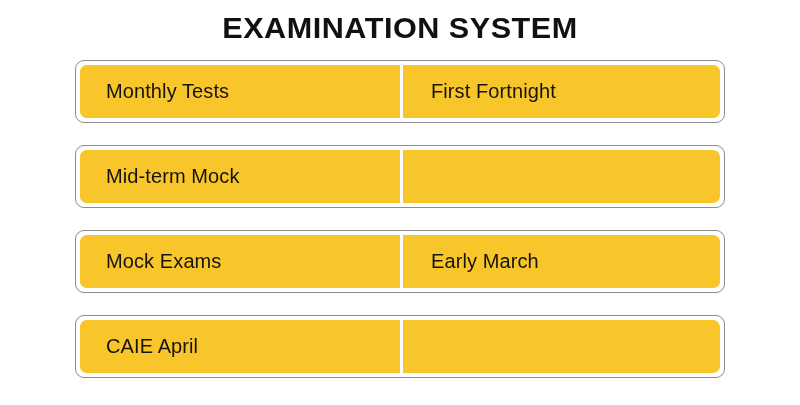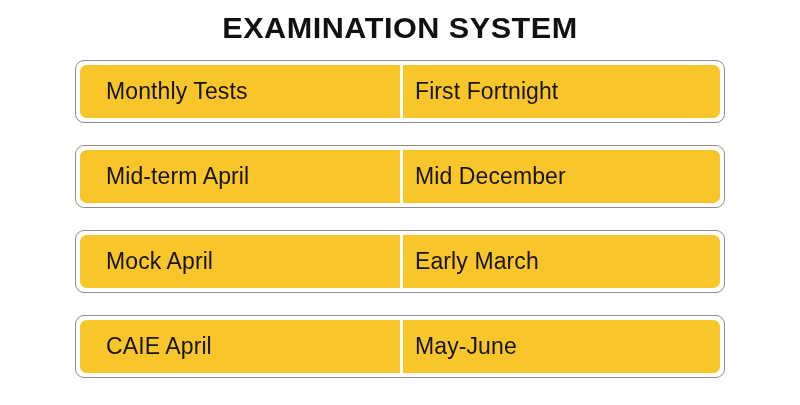--- a/index.html
+++ b/index.html
@@ -85,28 +85,28 @@
 
   .cell-divider {
     width: 3px;
     background: #ffffff;
     flex: 0 0 3px;
     height: 100%;
   }
 
   .cell-right {
     flex: 1 1 auto;
-    padding-left: 12px;
+    padding-left: 28px;
     border-top-right-radius: 7px;
     border-bottom-right-radius: 7px;
   }
 
   .cell-text {
     font-family: "Liberation Sans", sans-serif;
-    font-size: 23px;
+    font-size: 20px;
     font-weight: normal;
     color: #17140f;
     letter-spacing: 0.1px;
     white-space: nowrap;
   }
 </style>
 </head>
 <body>
 
 <div class="infographic">
@@ -123,47 +123,41 @@
         <div class="cell-divider"></div>
         <div class="cell cell-right">
           <span class="cell-text">First Fortnight</span>
         </div>
       </div>
     </div>
 
     <div class="row-outer">
       <div class="row-inner">
         <div class="cell cell-left">
-          <span class="cell-text">Mid-term April</span>
+          <span class="cell-text">Mid-term Mock</span>
         </div>
         <div class="cell-divider"></div>
-        <div class="cell cell-right">
-          <span class="cell-text">Mid December</span>
-        </div>
       </div>
     </div>
 
     <div class="row-outer">
       <div class="row-inner">
         <div class="cell cell-left">
-          <span class="cell-text">Mock April</span>
+          <span class="cell-text">Mock Exams</span>
         </div>
         <div class="cell-divider"></div>
         <div class="cell cell-right">
           <span class="cell-text">Early March</span>
         </div>
       </div>
     </div>
 
     <div class="row-outer">
       <div class="row-inner">
         <div class="cell cell-left">
           <span class="cell-text">CAIE April</span>
         </div>
         <div class="cell-divider"></div>
-        <div class="cell cell-right">
-          <span class="cell-text">May-June</span>
-        </div>
       </div>
     </div>
 
   </div>
 </div>
 
 </body></html>

